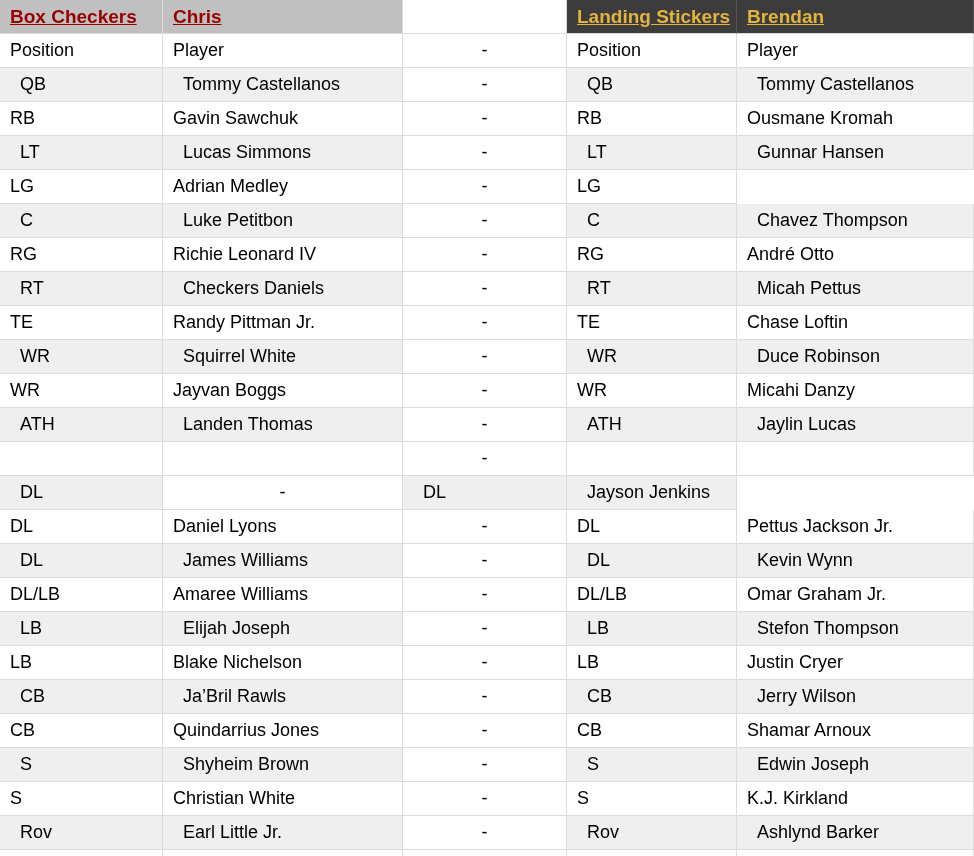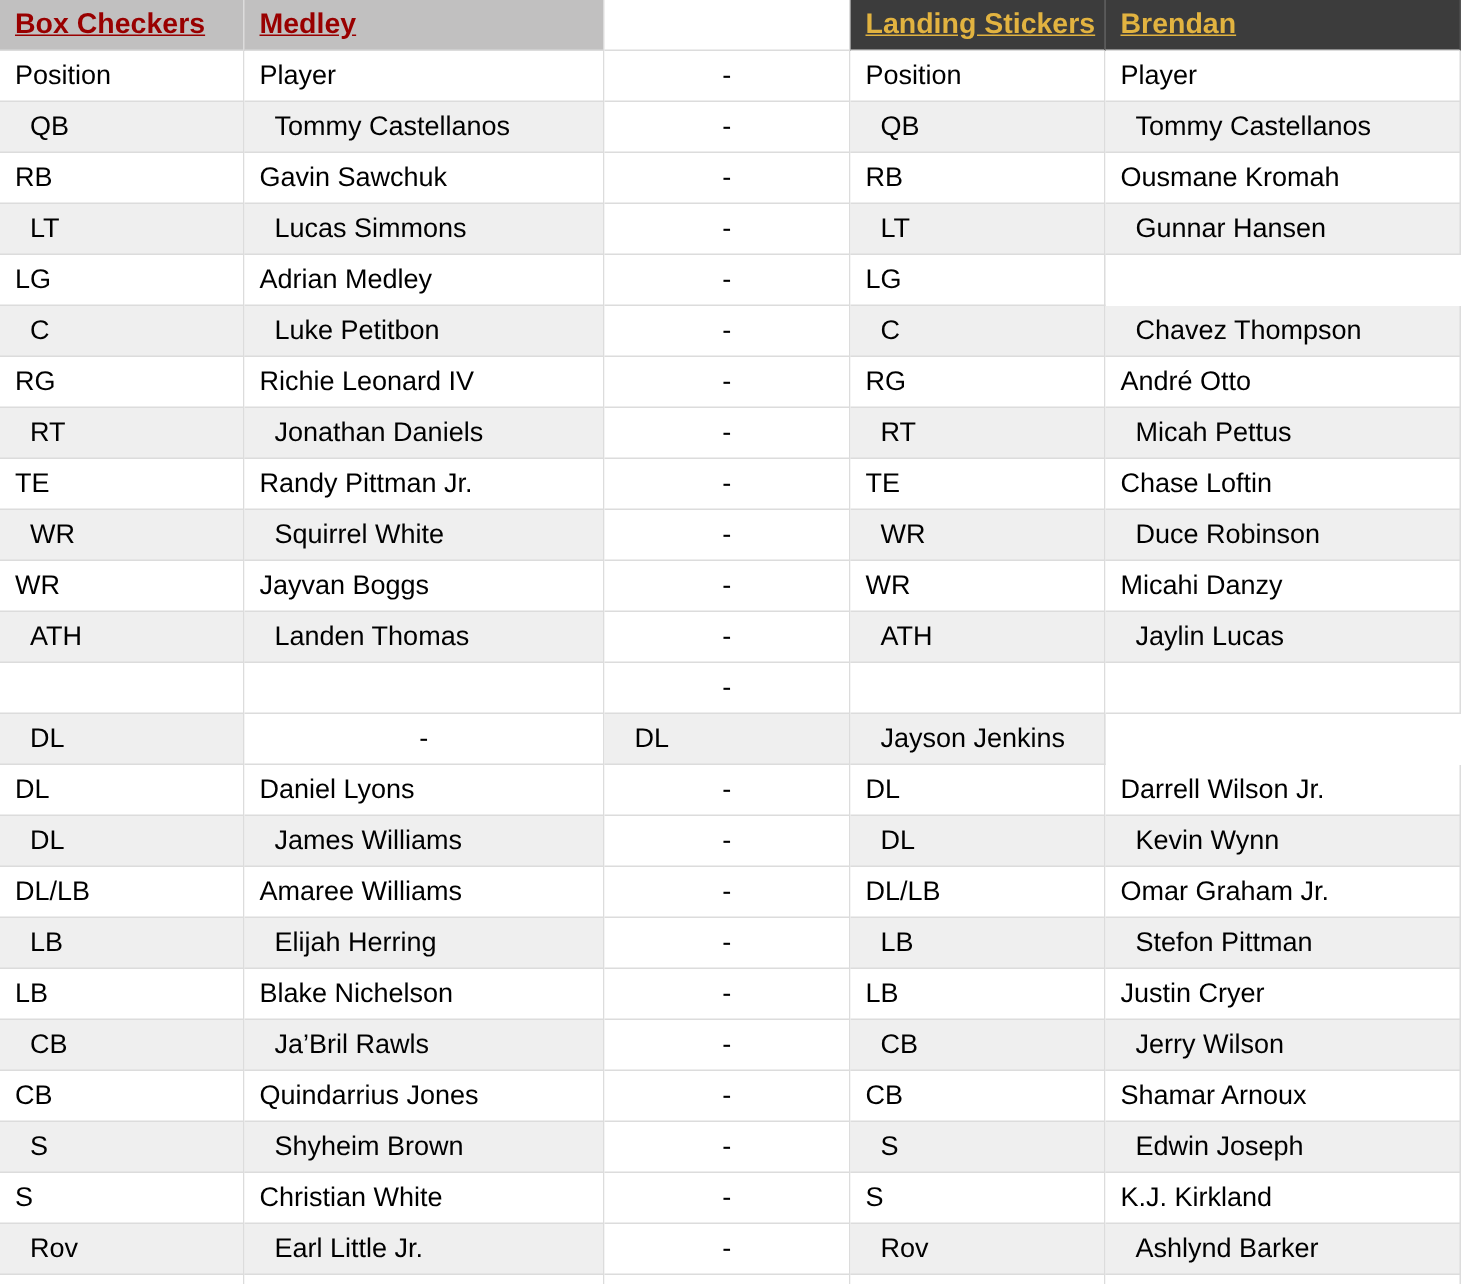--- a/index.html
+++ b/index.html
@@ -28,21 +28,21 @@
   .partial-row{height:6px;}
   .partial-row .cell{border-bottom:none;}
 </style>
 </head>
 <body>
 
 <div class="sheet">
 
   <div class="row header-row">
     <div class="cell left-h"><span>Box Checkers</span></div>
-    <div class="cell left-h"><span>Medley</span></div>
+    <div class="cell left-h"><span>Chris</span></div>
     <div class="cell mid"></div>
     <div class="cell right-h"><span>Landing Stickers</span></div>
     <div class="cell right-h"><span>Brendan</span></div>
   </div>
 
   <div class="row">
     <div class="cell side">Position</div>
     <div class="cell side">Player</div>
     <div class="cell mid">-</div>
     <div class="cell side">Position</div>
@@ -92,21 +92,21 @@
   <div class="row">
     <div class="cell side">RG</div>
     <div class="cell side">Richie Leonard IV</div>
     <div class="cell mid">-</div>
     <div class="cell side">RG</div>
     <div class="cell side">André Otto</div>
   </div>
 
   <div class="row alt">
     <div class="cell side">RT</div>
-    <div class="cell side">Jonathan Daniels</div>
+    <div class="cell side">Checkers Daniels</div>
     <div class="cell mid">-</div>
     <div class="cell side">RT</div>
     <div class="cell side">Micah Pettus</div>
   </div>
 
   <div class="row">
     <div class="cell side">TE</div>
     <div class="cell side">Randy Pittman Jr.</div>
     <div class="cell mid">-</div>
     <div class="cell side">TE</div>
@@ -150,45 +150,45 @@
     <div class="cell mid">-</div>
     <div class="cell side">DL</div>
     <div class="cell side">Jayson Jenkins</div>
   </div>
 
   <div class="row">
     <div class="cell side">DL</div>
     <div class="cell side">Daniel Lyons</div>
     <div class="cell mid">-</div>
     <div class="cell side">DL</div>
-    <div class="cell side">Darrell Wilson Jr.</div>
+    <div class="cell side">Pettus Jackson Jr.</div>
   </div>
 
   <div class="row alt">
     <div class="cell side">DL</div>
     <div class="cell side">James Williams</div>
     <div class="cell mid">-</div>
     <div class="cell side">DL</div>
     <div class="cell side">Kevin Wynn</div>
   </div>
 
   <div class="row">
     <div class="cell side">DL/LB</div>
     <div class="cell side">Amaree Williams</div>
     <div class="cell mid">-</div>
     <div class="cell side">DL/LB</div>
     <div class="cell side">Omar Graham Jr.</div>
   </div>
 
   <div class="row alt">
     <div class="cell side">LB</div>
-    <div class="cell side">Elijah Herring</div>
-    <div class="cell mid">-</div>
-    <div class="cell side">LB</div>
-    <div class="cell side">Stefon Pittman</div>
+    <div class="cell side">Elijah Joseph</div>
+    <div class="cell mid">-</div>
+    <div class="cell side">LB</div>
+    <div class="cell side">Stefon Thompson</div>
   </div>
 
   <div class="row">
     <div class="cell side">LB</div>
     <div class="cell side">Blake Nichelson</div>
     <div class="cell mid">-</div>
     <div class="cell side">LB</div>
     <div class="cell side">Justin Cryer</div>
   </div>
 

